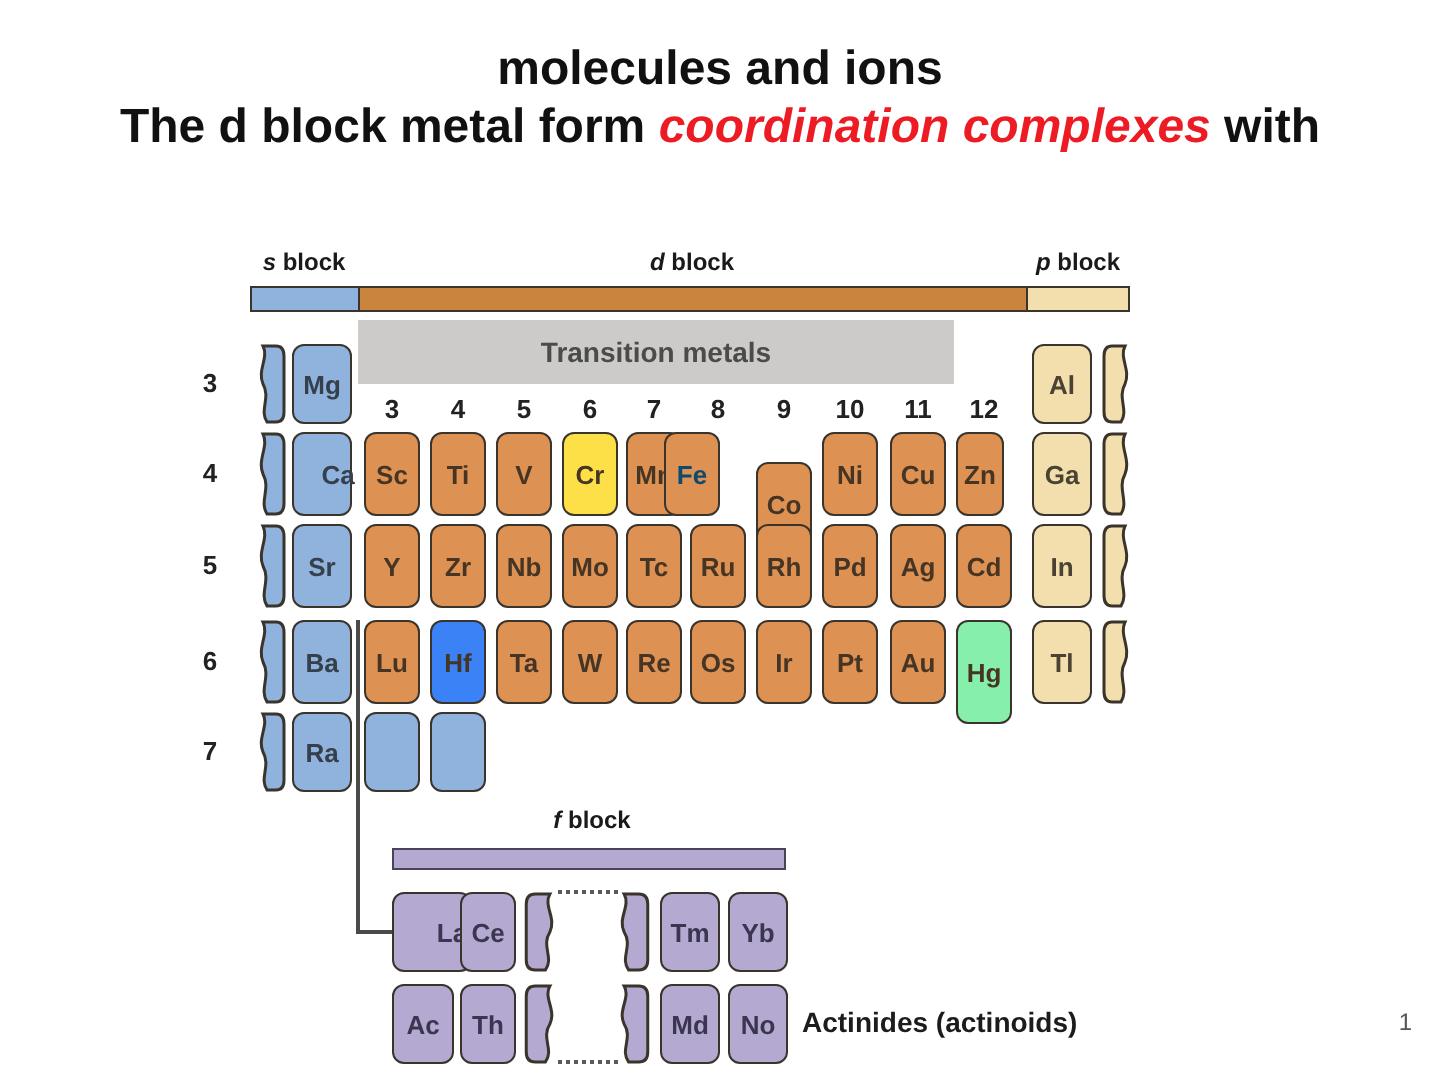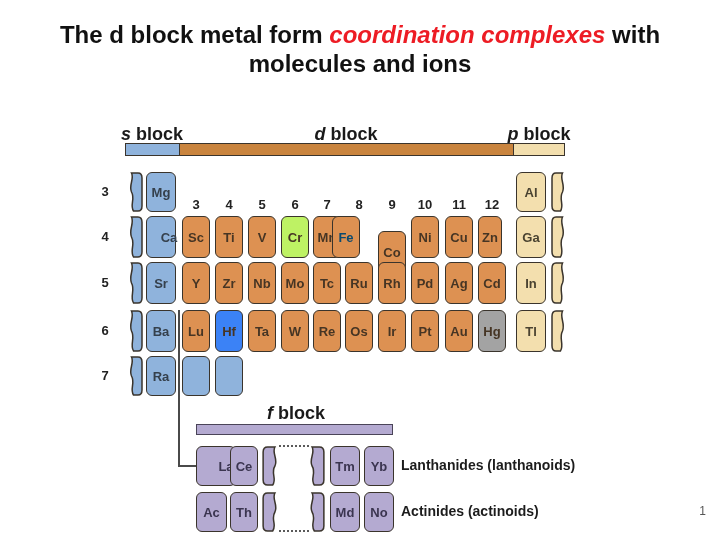--- a/index.html
+++ b/index.html
@@ -5,21 +5,21 @@
   html,body{margin:0;padding:0;background:#ffffff;}
   body{width:720px;height:540px;overflow:hidden;font-family:"Liberation Sans",sans-serif;}
   .slide{position:relative;width:720px;height:540px;background:#ffffff;}
 
   .title{position:absolute;left:0;top:20px;width:720px;text-align:center;
          font-weight:bold;font-size:24px;line-height:1.22;color:#111;}
   .title .hl{color:var(--c-red);font-style:italic;}
 
   .diagram{position:absolute;left:0;top:0;width:720px;height:540px;}
 
-  .blk-label{position:absolute;font-size:18px;font-weight:bold;color:#1a1a1a;
+  .blk-label{position:absolute;font-size:12px;font-weight:bold;color:#1a1a1a;
              text-align:center;white-space:nowrap;}
   .blk-label i{font-style:italic;}
 
   .bar{position:absolute;left:125px;top:143px;width:440px;height:13px;display:flex;
        border:1.5px solid var(--c-border);box-sizing:border-box;}
   .seg-s{width:53px;background:var(--c-s);}
   .seg-d{width:335px;background:var(--c-dbar);border-left:1.5px solid var(--c-border);
          border-right:1.5px solid var(--c-border);box-sizing:border-box;}
   .seg-p{flex:1;background:var(--c-p);}
 
@@ -41,46 +41,48 @@
   .caption{position:absolute;left:401px;font-weight:bold;font-size:14px;color:#1c1c1c;white-space:nowrap;}
 
   .page-num{position:absolute;right:14px;top:504px;font-size:12px;color:#555;}
 </style>
 </head>
 <body>
 
 <div class="slide">
 
   <div class="title">
+    <div>molecules and ions</div>
     <div><span>The d block metal form </span><span class="hl">coordination complexes</span><span> with</span></div>
-    <div>molecules and ions</div>
   </div>
 
   <div class="diagram" id="diagram">
 
     <div class="blk-label" style="left:117px;top:124px;width:70px;"><i>s</i><span> block</span></div>
     <div class="blk-label" style="left:300px;top:124px;width:92px;"><i>d</i><span> block</span></div>
     <div class="blk-label" style="left:504px;top:124px;width:70px;"><i>p</i><span> block</span></div>
 
     <div class="bar">
       <div class="seg-s"></div>
       <div class="seg-d"></div>
       <div class="seg-p"></div>
     </div>
 
+    <div class="band">
+      <span>Transition metals</span>
+    </div>
 
     <div class="connector"></div>
 
     <div class="blk-label" style="left:250px;top:403px;width:92px;"><i>f</i><span> block</span></div>
     <div class="fbar"></div>
 
     <div class="dotted" style="top:445px;"></div>
     <div class="dotted" style="top:530px;"></div>
 
-    <div class="caption" style="top:457px;">Lanthanides (lanthanoids)</div>
     <div class="caption" style="top:503px;">Actinides (actinoids)</div>
   <div class="num" style="left: 96px; top: 184px; width: 18px;">3</div>
       <div class="num" style="left: 96px; top: 229px; width: 18px;">4</div>
       <div class="num" style="left: 96px; top: 275px; width: 18px;">5</div>
       <div class="num" style="left: 96px; top: 323px; width: 18px;">6</div>
       <div class="num" style="left: 96px; top: 368px; width: 18px;">7</div>
       <div class="num" style="left: 186px; top: 197px; width: 20px;">3</div>
       <div class="num" style="left: 219px; top: 197px; width: 20px;">4</div>
       <div class="num" style="left: 252px; top: 197px; width: 20px;">5</div>
       <div class="num" style="left: 285px; top: 197px; width: 20px;">6</div>
@@ -106,21 +108,21 @@
         <path d="M11 1 Q15 1 15 6 L15 34 Q15 39 11 39 L6.5 39 C2.5 33 8.5 27 4.5 20 C1.5 13 7.5 7 4.5 1 Z" fill="#8fb3dc" stroke="#3a342c" stroke-width="1.5" vector-effect="non-scaling-stroke"></path>
       </svg>
       <div class="cell" style="left: 146px; top: 310px; width: 30px; height: 42px; background: rgb(143, 179, 220); color: rgb(53, 64, 76);">Ba</div>
       <svg viewBox="0 0 16 40" preserveAspectRatio="none" class="torn" style="left: 127px; top: 356px; width: 16px; height: 40px;">
         <path d="M11 1 Q15 1 15 6 L15 34 Q15 39 11 39 L6.5 39 C2.5 33 8.5 27 4.5 20 C1.5 13 7.5 7 4.5 1 Z" fill="#8fb3dc" stroke="#3a342c" stroke-width="1.5" vector-effect="non-scaling-stroke"></path>
       </svg>
       <div class="cell" style="left: 146px; top: 356px; width: 30px; height: 40px; background: rgb(143, 179, 220); color: rgb(53, 64, 76);">Ra</div>
       <div class="cell" style="left: 182px; top: 216px; width: 28px; height: 42px; background: rgb(221, 145, 82); color: rgb(70, 53, 36);">Sc</div>
       <div class="cell" style="left: 215px; top: 216px; width: 28px; height: 42px; background: rgb(221, 145, 82); color: rgb(70, 53, 36);">Ti</div>
       <div class="cell" style="left: 248px; top: 216px; width: 28px; height: 42px; background: rgb(221, 145, 82); color: rgb(70, 53, 36);">V</div>
-      <div class="cell" style="left: 281px; top: 216px; width: 28px; height: 42px; background: #bef264; color: rgb(70, 53, 36);">Cr</div>
+      <div class="cell" style="left: 281px; top: 216px; width: 28px; height: 42px; background: #fde047; color: rgb(70, 53, 36);">Cr</div>
       <div class="cell" style="left: 313px; top: 216px; width: 28px; height: 42px; background: rgb(221, 145, 82); color: rgb(70, 53, 36);">Mn</div>
       <div class="cell" style="left: 332px; top: 216px; width: 28px; height: 42px; background: rgb(221, 145, 82); color: #0c4a6e;">Fe</div>
       <div class="cell" style="left: 378px; top: 231px; width: 28px; height: 42px; background: rgb(221, 145, 82); color: rgb(70, 53, 36);">Co</div>
       <div class="cell" style="left: 411px; top: 216px; width: 28px; height: 42px; background: rgb(221, 145, 82); color: rgb(70, 53, 36); text-align: center;">Ni</div>
       <div class="cell" style="left: 445px; top: 216px; width: 28px; height: 42px; background: rgb(221, 145, 82); color: rgb(70, 53, 36);">Cu</div>
       <div class="cell" style="left: 478px; top: 216px; width: 24px; height: 42px; background: rgb(221, 145, 82); color: rgb(70, 53, 36);">Zn</div>
       <div class="cell" style="left: 182px; top: 262px; width: 28px; height: 42px; background: rgb(221, 145, 82); color: rgb(70, 53, 36);">Y</div>
       <div class="cell" style="left: 215px; top: 262px; width: 28px; height: 42px; background: rgb(221, 145, 82); color: rgb(70, 53, 36);">Zr</div>
       <div class="cell" style="left: 248px; top: 262px; width: 28px; height: 42px; background: rgb(221, 145, 82); color: rgb(70, 53, 36);">Nb</div>
       <div class="cell" style="left: 281px; top: 262px; width: 28px; height: 42px; background: rgb(221, 145, 82); color: rgb(70, 53, 36);">Mo</div>
@@ -132,21 +134,21 @@
       <div class="cell" style="left: 478px; top: 262px; width: 28px; height: 42px; background: rgb(221, 145, 82); color: rgb(70, 53, 36);">Cd</div>
       <div class="cell" style="left: 182px; top: 310px; width: 28px; height: 42px; background: rgb(221, 145, 82); color: rgb(70, 53, 36);">Lu</div>
       <div class="cell" style="left: 215px; top: 310px; width: 28px; height: 42px; background: #3b82f6; color: rgb(70, 53, 36);">Hf</div>
       <div class="cell" style="left: 248px; top: 310px; width: 28px; height: 42px; background: rgb(221, 145, 82); color: rgb(70, 53, 36);">Ta</div>
       <div class="cell" style="left: 281px; top: 310px; width: 28px; height: 42px; background: rgb(221, 145, 82); color: rgb(70, 53, 36);">W</div>
       <div class="cell" style="left: 313px; top: 310px; width: 28px; height: 42px; background: rgb(221, 145, 82); color: rgb(70, 53, 36);">Re</div>
       <div class="cell" style="left: 345px; top: 310px; width: 28px; height: 42px; background: rgb(221, 145, 82); color: rgb(70, 53, 36);">Os</div>
       <div class="cell" style="left: 378px; top: 310px; width: 28px; height: 42px; background: rgb(221, 145, 82); color: rgb(70, 53, 36);">Ir</div>
       <div class="cell" style="left: 411px; top: 310px; width: 28px; height: 42px; background: rgb(221, 145, 82); color: rgb(70, 53, 36);">Pt</div>
       <div class="cell" style="left: 445px; top: 310px; width: 28px; height: 42px; background: rgb(221, 145, 82); color: rgb(70, 53, 36);">Au</div>
-      <div class="cell" style="left: 478px; top: 310px; width: 28px; height: 42px; background: #a3a3a3; color: rgb(70, 53, 36);">Hg</div>
+      <div class="cell" style="left: 478px; top: 310px; width: 28px; height: 52px; background: #86efac; color: rgb(70, 53, 36);">Hg</div>
       <div class="cell" style="left: 516px; top: 172px; width: 30px; height: 40px; background: rgb(243, 223, 174); color: rgb(74, 67, 49);">Al</div>
       <svg viewBox="0 0 16 40" preserveAspectRatio="none" class="torn" style="left: 551px; top: 172px; width: 16px; height: 40px;">
         <path d="M5 1 Q1 1 1 6 L1 34 Q1 39 5 39 L9.5 39 C13.5 33 7.5 27 11.5 20 C14.5 13 8.5 7 11.5 1 Z" fill="#f3dfae" stroke="#3a342c" stroke-width="1.5" vector-effect="non-scaling-stroke"></path>
       </svg>
       <div class="cell" style="left: 516px; top: 216px; width: 30px; height: 42px; background: rgb(243, 223, 174); color: rgb(74, 67, 49);">Ga</div>
       <svg viewBox="0 0 16 40" preserveAspectRatio="none" class="torn" style="left: 551px; top: 216px; width: 16px; height: 42px;">
         <path d="M5 1 Q1 1 1 6 L1 34 Q1 39 5 39 L9.5 39 C13.5 33 7.5 27 11.5 20 C14.5 13 8.5 7 11.5 1 Z" fill="#f3dfae" stroke="#3a342c" stroke-width="1.5" vector-effect="non-scaling-stroke"></path>
       </svg>
       <div class="cell" style="left: 516px; top: 262px; width: 30px; height: 42px; background: rgb(243, 223, 174); color: rgb(74, 67, 49);">In</div>
       <svg viewBox="0 0 16 40" preserveAspectRatio="none" class="torn" style="left: 551px; top: 262px; width: 16px; height: 42px;">

